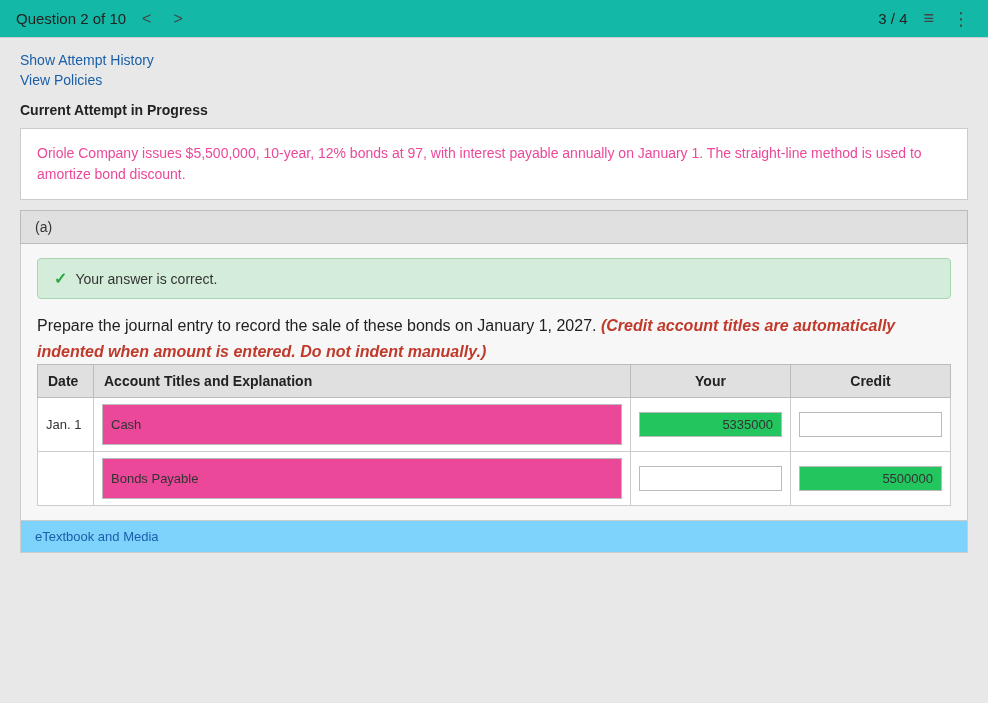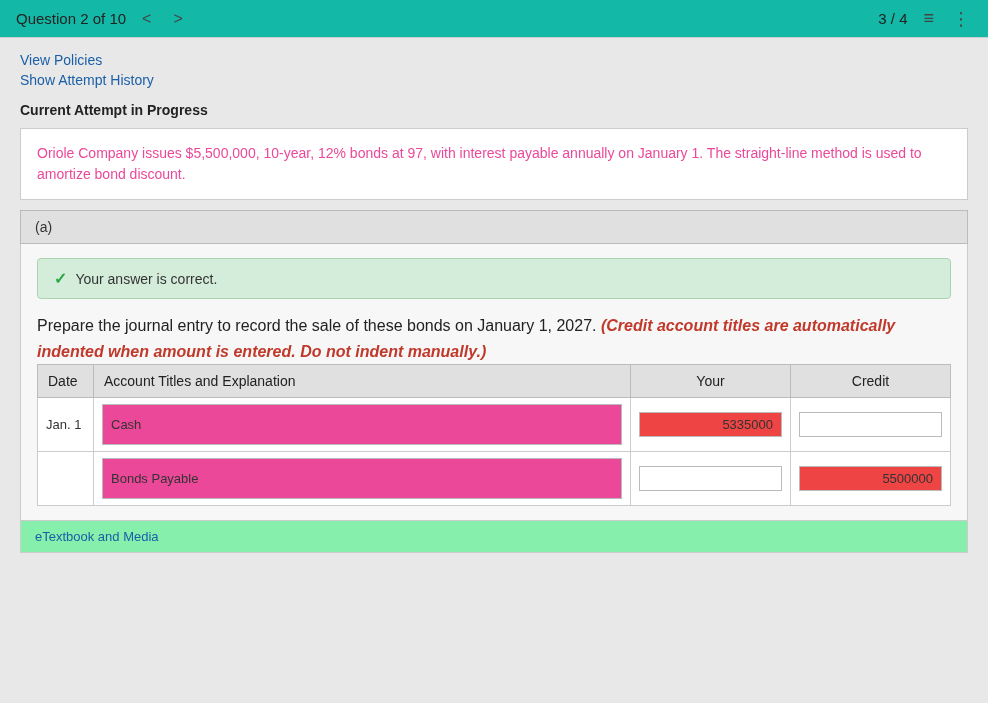--- a/index.html
+++ b/index.html
@@ -149,21 +149,21 @@
       background: #fff;
     }
 
     .journal-table thead tr {
       background: #e0e0e0;
     }
 
     .journal-table thead th {
       border: 1px solid #bbb;
       padding: 8px 10px;
-      font-weight: normal;
+      font-weight: bold;
       font-size: 14px;
       text-align: left;
     }
 
     .journal-table thead th.debit-col,
     .journal-table thead th.credit-col {
       text-align: center;
       width: 160px;
     }
 
@@ -206,25 +206,25 @@
       width: 100%;
       border: 1px solid #bbb;
       padding: 4px 8px;
       font-size: 13px;
       background: #fff;
       text-align: right;
       color: #333;
     }
 
     .amount-input.filled {
-      background: #ef4444;
+      background: #22c55e;
     }
 
     .etextbook-bar {
-      background: #86efac;
+      background: #7dd3fc;
       border: 1px solid #ccc;
       border-top: none;
       padding: 8px 14px;
       font-size: 13px;
       color: #1a5fa8;
       cursor: pointer;
     }
   </style>
 </head>
 <body>
@@ -238,24 +238,24 @@
   <div class="top-bar-right">
     <span class="page-count">3 / 4</span>
     <button class="icon-btn">≡</button>
     <button class="icon-btn">⋮</button>
   </div>
 </div>
 
 <div class="main-content">
 
   <div class="link-row">
+    <a class="link-text">Show Attempt History</a>
+  </div>
+  <div class="link-row">
     <a class="link-text">View Policies</a>
-  </div>
-  <div class="link-row">
-    <a class="link-text">Show Attempt History</a>
   </div>
 
   <div class="section-header">Current Attempt in Progress</div>
 
   <div class="question-box">
     <span>Oriole Company issues $5,500,000, 10-year, 12% bonds at 97, with interest payable annually on January 1. The straight-line method is used to amortize bond discount.</span>
   </div>
 
   <div class="part-box">(a)</div>
 

